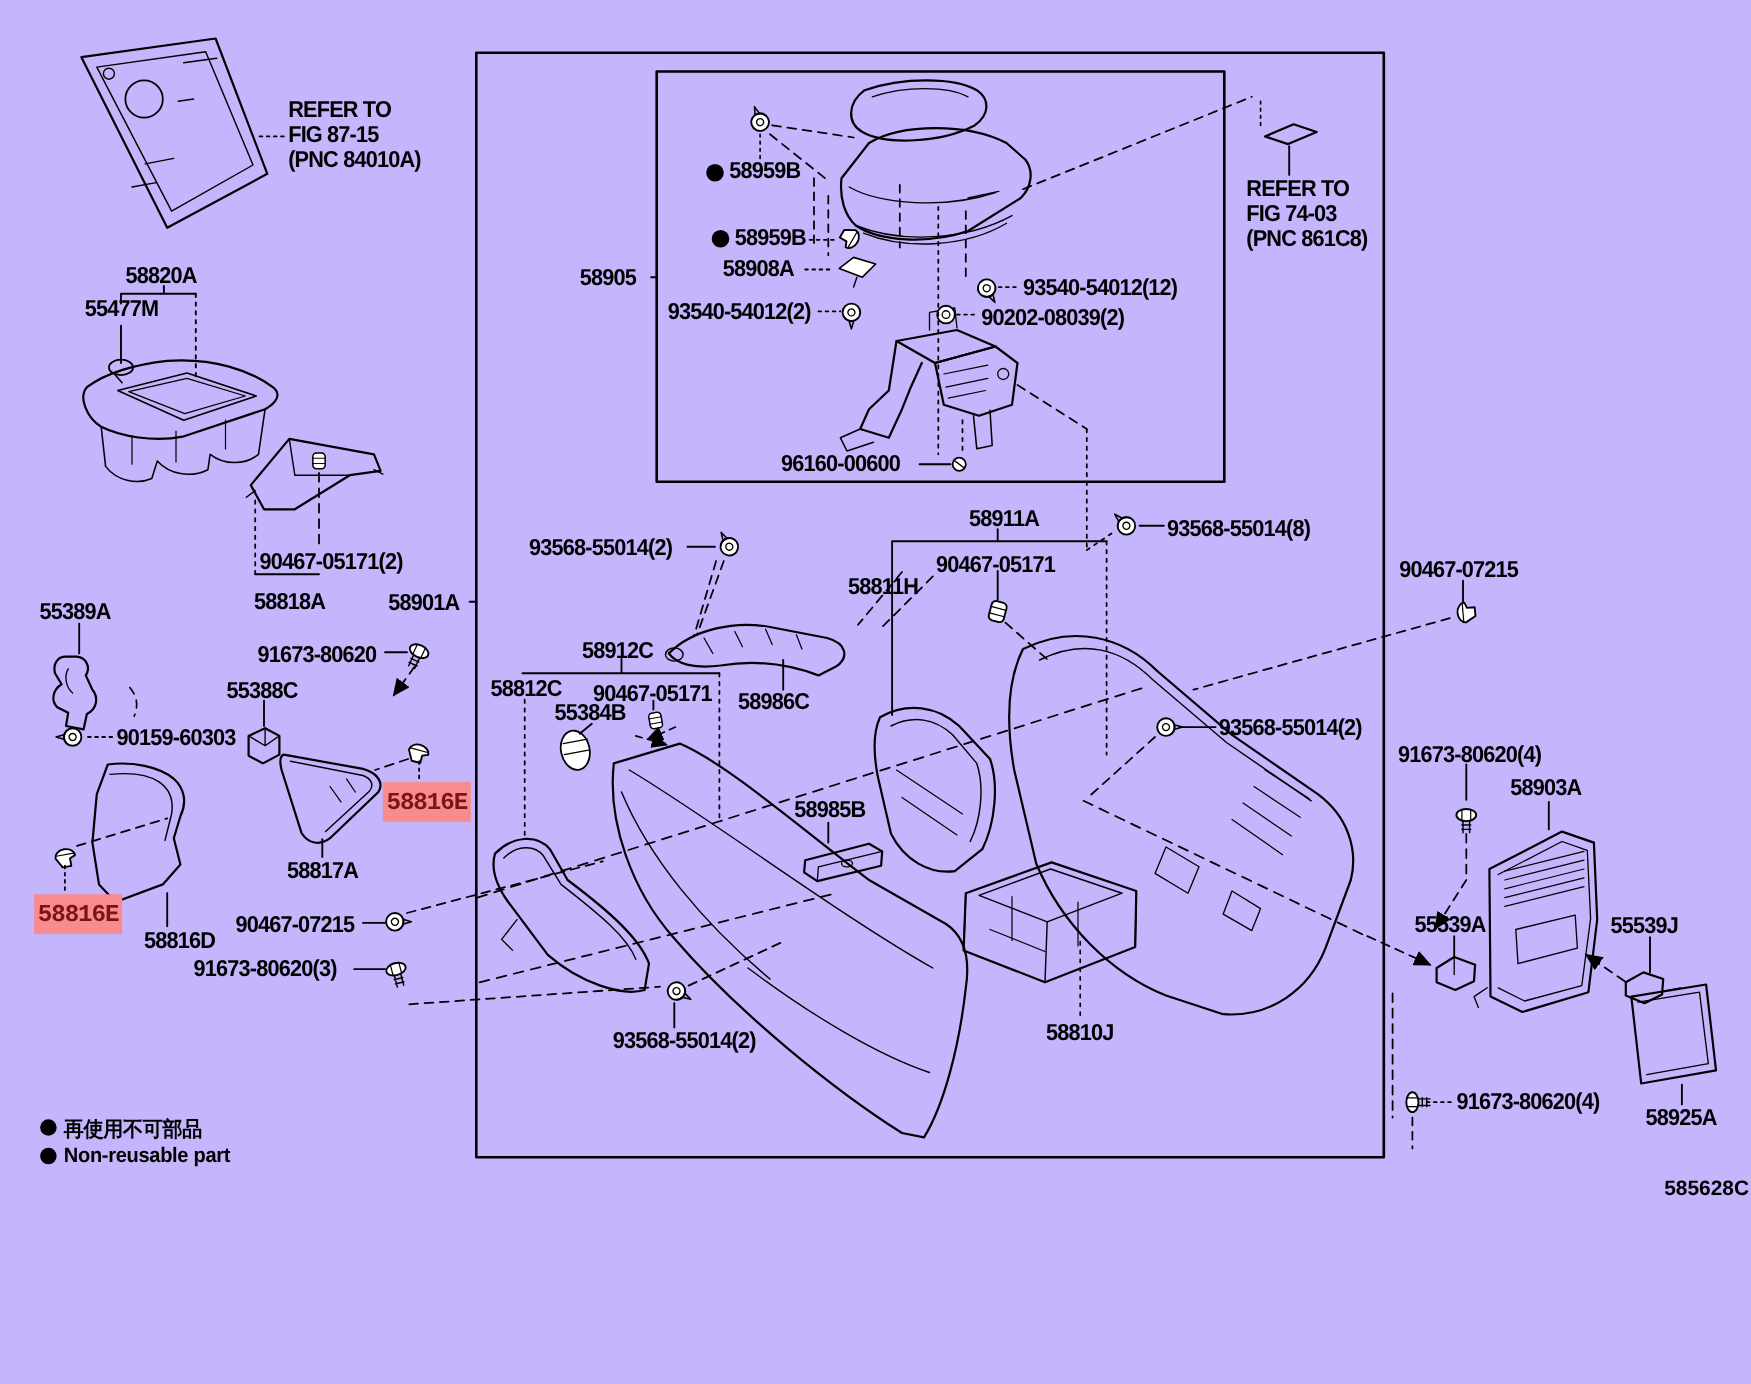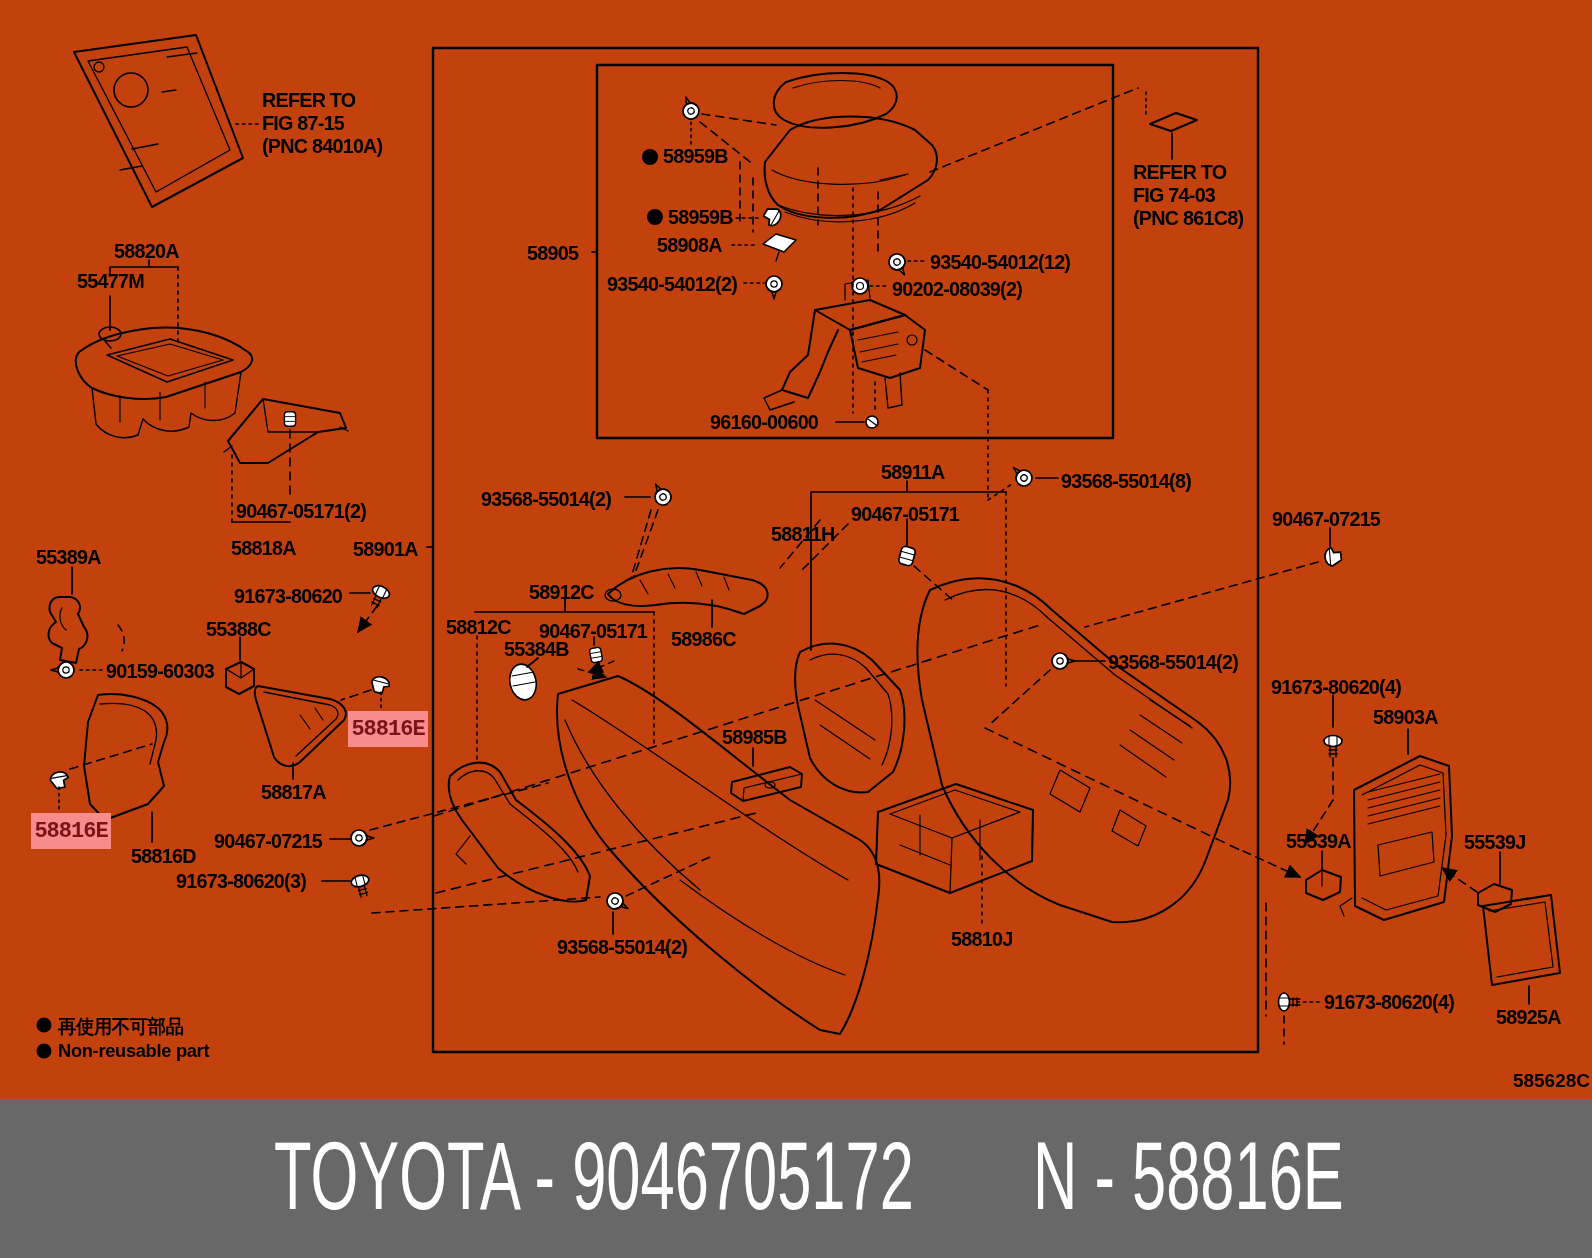--- a/index.html
+++ b/index.html
@@ -1,16 +1,16 @@
 <!DOCTYPE html>
 <html><head>
 <meta charset="utf-8">
 <style>
   html,body{margin:0;padding:0;background:#fff;}
-  .stage{position:relative;width:1592px;height:1258px;background:#c2410c;
+  .stage{position:relative;width:1592px;height:1258px;background:#c4b5fd;
          font-family:"Liberation Sans",sans-serif;overflow:hidden;}
   .art{position:absolute;left:0;top:0;}
   .lbl{position:absolute;font-weight:700;font-size:21px;letter-spacing:-0.8px;
        color:#000;white-space:nowrap;transform:scaleX(0.94);transform-origin:0 0;line-height:22px;}
   .note{position:absolute;font-weight:700;font-size:21px;letter-spacing:-0.8px;color:#000;
         white-space:pre-line;transform:scaleX(0.94);transform-origin:0 0;line-height:23px;}
   .hl{position:absolute;display:flex;align-items:center;justify-content:center;
       font-weight:700;font-size:22px;letter-spacing:-1px;font-family:Liberation Mono, monospace;}
   .legend-row{position:absolute;font-weight:700;font-size:19px;color:#000;
               letter-spacing:-0.3px;transform:scaleX(0.96);transform-origin:0 0;}
@@ -380,18 +380,14 @@
 <div class="lbl" style="left:1286px;top:830px">55539A</div>
 <div class="lbl" style="left:1464px;top:831px">55539J</div>
 <div class="lbl" style="left:1324px;top:991px">91673-80620(4)</div>
 <div class="lbl" style="left:1496px;top:1006px">58925A</div>
 
 <div class="legend-row" style="left:58px;top:1014px">再使用不可部品</div>
 <div class="legend-row" style="left:58px;top:1040px">Non-reusable part</div>
 
 <div class="doccode">585628C</div>
 
-<div class="footer" style="background: rgb(104, 104, 104);">
-  <div class="ftxt" style="left: 274px; color: rgb(255, 255, 255);">TOYOTA - 9046705172</div>
-  <div class="ftxt" style="left: 1033px; color: rgb(255, 255, 255);">N - 58816E</div>
+
 </div>
 
-</div>
-
 </body></html>

